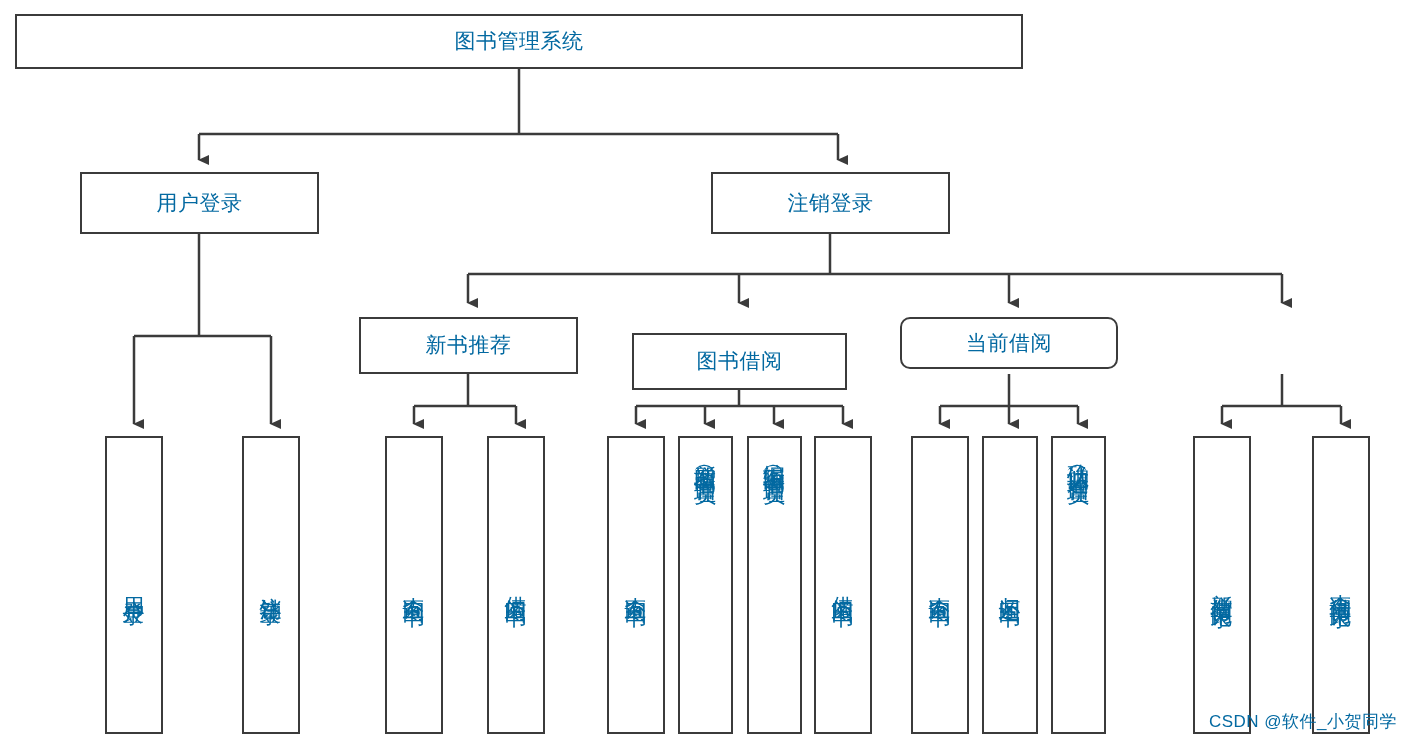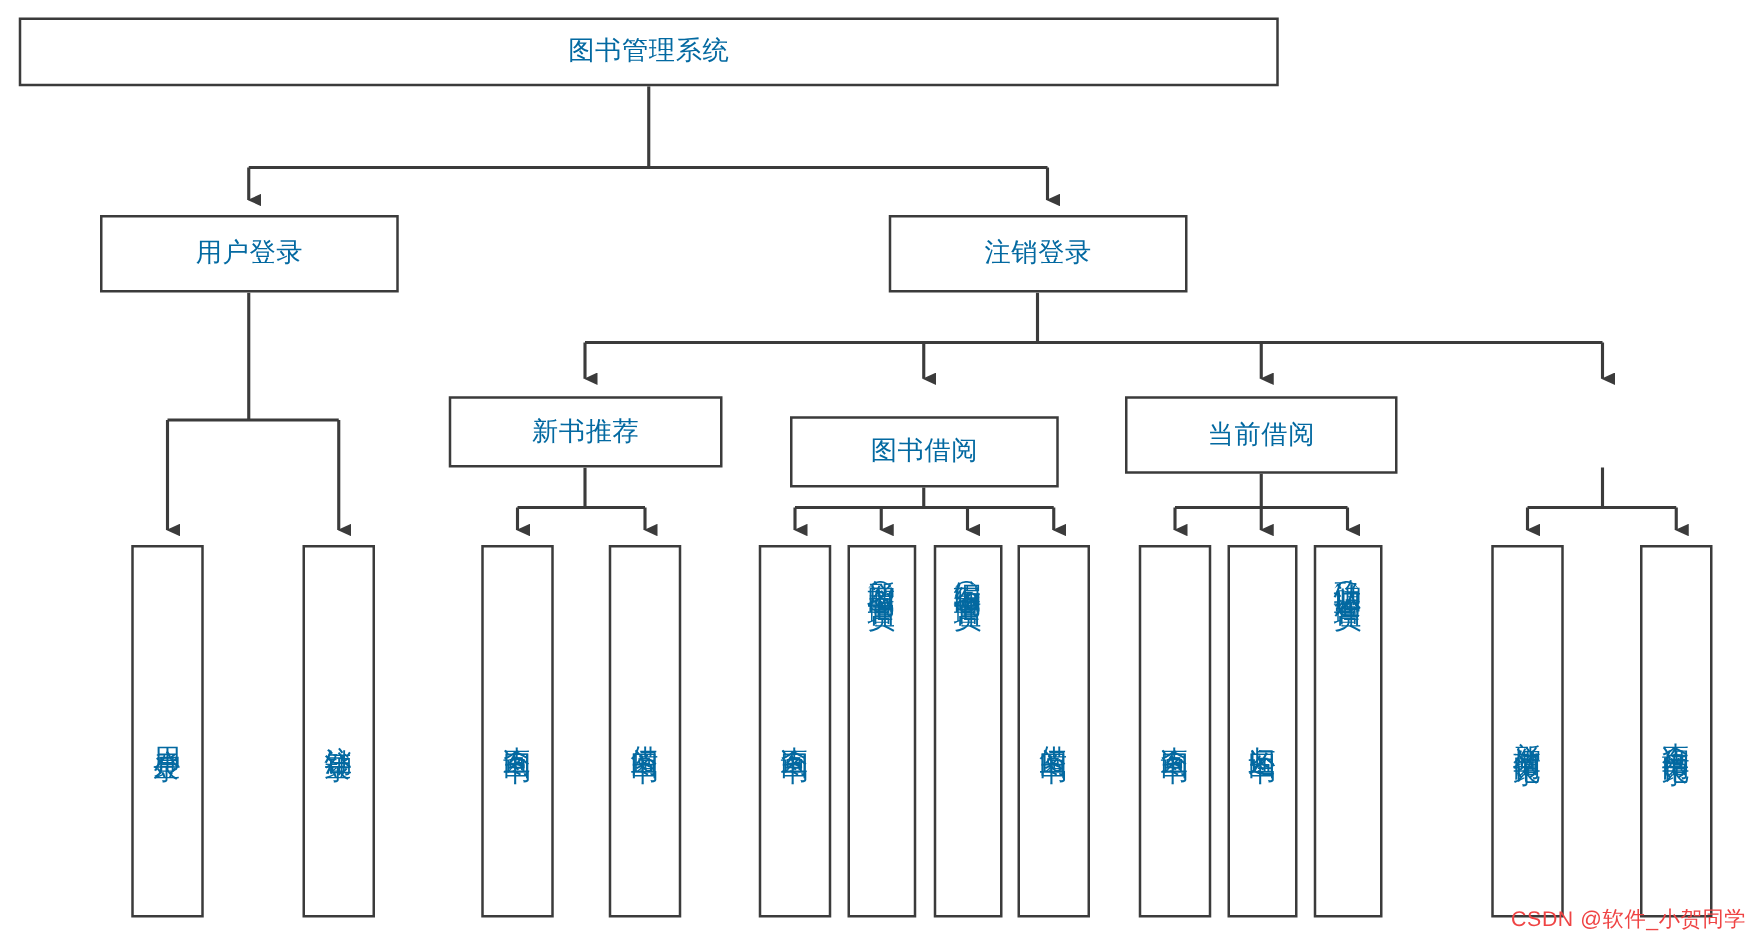--- a/index.html
+++ b/index.html
@@ -61,23 +61,23 @@
     position: absolute;
     left: 0;
     top: 0;
     width: 1405px;
     height: 747px;
     pointer-events: none;
   }
   .watermark {
     position: absolute;
     right: 8px;
-    bottom: 0;
+    bottom: 14px;
     font-size: 17px;
-    color: #ef4444;
+    color: #0369a1;
     letter-spacing: 0.5px;
     white-space: nowrap;
   }
 </style>
 </head>
 <body>
 
 <div id="diagram-root">
 
   <svg class="connectors" viewBox="0 0 1405 747">
@@ -134,27 +134,27 @@
     <span class="node-label">图书管理系统</span>
   </div>
 
   <div class="node" style="left:80px; top:172px; width:239px; height:62px;">
     <span class="node-label">用户登录</span>
   </div>
   <div class="node" style="left:711px; top:172px; width:239px; height:62px;">
     <span class="node-label">注销登录</span>
   </div>
 
-  <div class="node" style="left:359px; top:317px; width:219px; height:57px;font-family:Liberation Serif, serif;">
+  <div class="node" style="left:359px; top:317px; width:219px; height:57px;">
     <span class="node-label">新书推荐</span>
   </div>
   <div class="node" style="left:632px; top:317px; width:215px; height:57px;margin-top:16px;">
     <span class="node-label">图书借阅</span>
   </div>
-  <div class="node" style="left:900px; top:317px; width:218px; height:62px;">
+  <div class="node" style="left:900px; top:317px; width:218px; height:52px;border-radius:10px;">
     <span class="node-label">当前借阅</span>
   </div>
 
   <div class="node leaf center" style="left:105px; top:436px; width:58px; height:298px;">
     <span class="node-label">用户登录</span>
   </div>
   <div class="node leaf center" style="left:242px; top:436px; width:58px; height:298px;">
     <span class="node-label">注销登录</span>
   </div>
 

